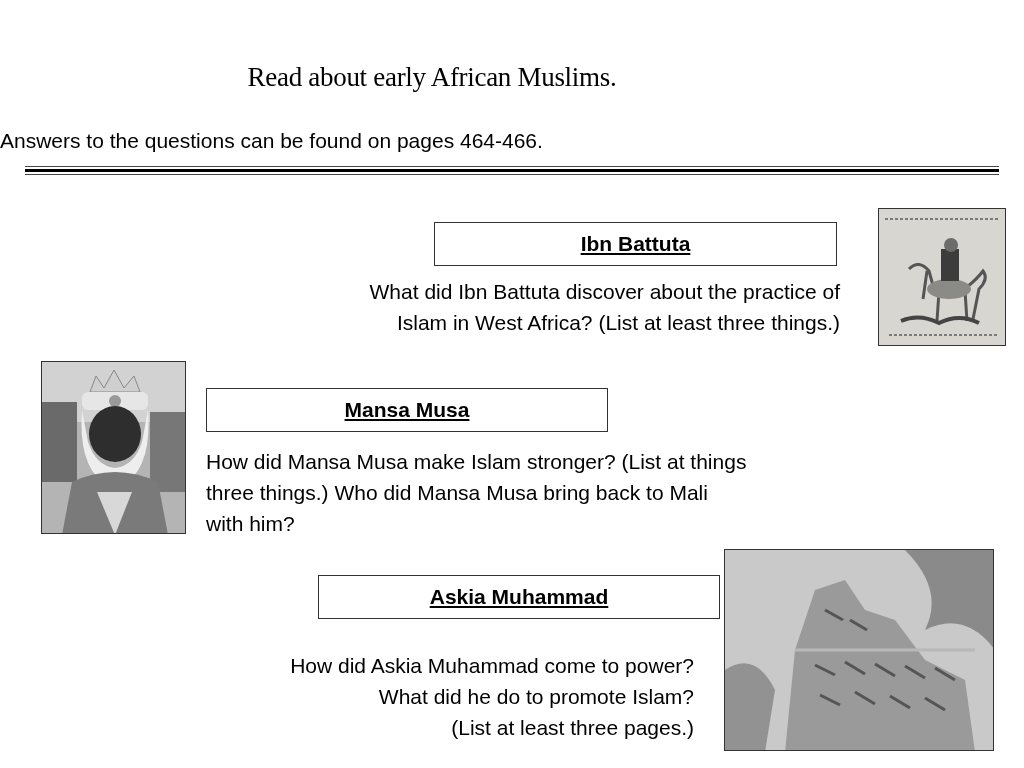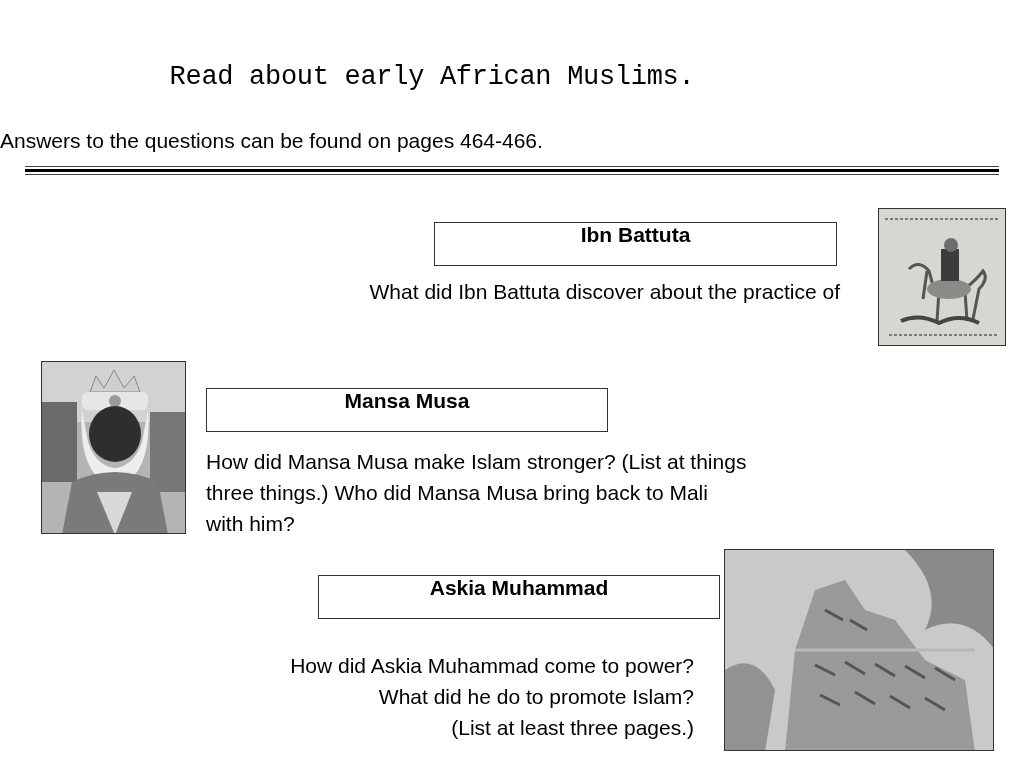--- a/index.html
+++ b/index.html
@@ -3,33 +3,33 @@
 <meta charset="utf-8">
 <style>
   html, body { margin: 0; padding: 0; }
   body {
     width: 1024px; height: 768px; background: #ffffff; position: relative; overflow: hidden;
     font-family: "Liberation Sans", sans-serif; color: #000;
   }
   .abs { position: absolute; }
   .title {
     left: 0; width: 864px; top: 62px; text-align: center;
-    font-family: Liberation Mono, monospace; font-size: 27px; letter-spacing: -0.3px;
+    font-family: Liberation Serif, serif; font-size: 27px; letter-spacing: -0.3px;
   }
   .subtitle {
     left: 0; width: 1024px; top: 129px; text-align: left; font-size: 21px;
   }
   .divider { left: 25px; width: 974px; top: 166px; height: 9px; }
   .divider .l1 { position: absolute; left: 0; right: 0; top: 0; height: 1px; background: #444; }
   .divider .l2 { position: absolute; left: 0; right: 0; top: 3px; height: 3px; background: #000; }
   .divider .l3 { position: absolute; left: 0; right: 0; top: 8px; height: 1px; background: #444; }
   .name-box {
     border: 1.5px solid #333; background: #fff; box-sizing: border-box;
     font-weight: bold; font-size: 21px; text-align: center;
-    display: flex; justify-content: center;
+    display: flex; align-items: center; justify-content: center; text-decoration: underline;
   }
   .question { font-size: 21px; line-height: 31px; }
   .q-right { text-align: right; }
   .photo {
     border: 1px solid #333; box-sizing: border-box; overflow: hidden;
   }
 </style>
 </head>
 <body>
 
@@ -40,20 +40,21 @@
   <div class="l1"></div>
     <div class="l2"></div>
     <div class="l3"></div>
 </div>
 
 <div class="abs name-box" style="left:434px; top:222px; width:403px; height:44px;">
   <span>Ibn Battuta</span>
 </div>
 <div class="abs question q-right" style="left:230px; top:276px; width:610px;">
   <div>What did Ibn Battuta discover about the practice of</div>
+  <div>Islam in West Africa?  (List at least three things.)</div>
 </div>
 <div class="abs photo" style="left:878px; top:208px; width:128px; height:138px; background:#d6d4cf;">
   <svg width="128" height="138" viewBox="0 0 128 138">
     <rect x="0" y="0" width="128" height="138" fill="#d8d6d0"></rect>
     <path d="M6 10 H120" stroke="#7a7a7a" stroke-width="2" stroke-dasharray="3 2"></path>
     <path d="M10 126 H118" stroke="#7a7a7a" stroke-width="2" stroke-dasharray="3 2"></path>
     <path d="M30 60 Q40 50 50 62 L55 80 Q70 70 88 78 Q98 70 104 62 Q110 70 100 80 L96 100 L94 110 M60 82 L58 112 M86 82 L88 112 M48 62 L44 90" stroke="#555" stroke-width="3" fill="none"></path>
     <ellipse cx="70" cy="80" rx="22" ry="10" fill="#8a8a86"></ellipse>
     <rect x="62" y="40" width="18" height="32" fill="#3c3c3c"></rect>
     <circle cx="72" cy="36" r="7" fill="#6c6c6c"></circle>

